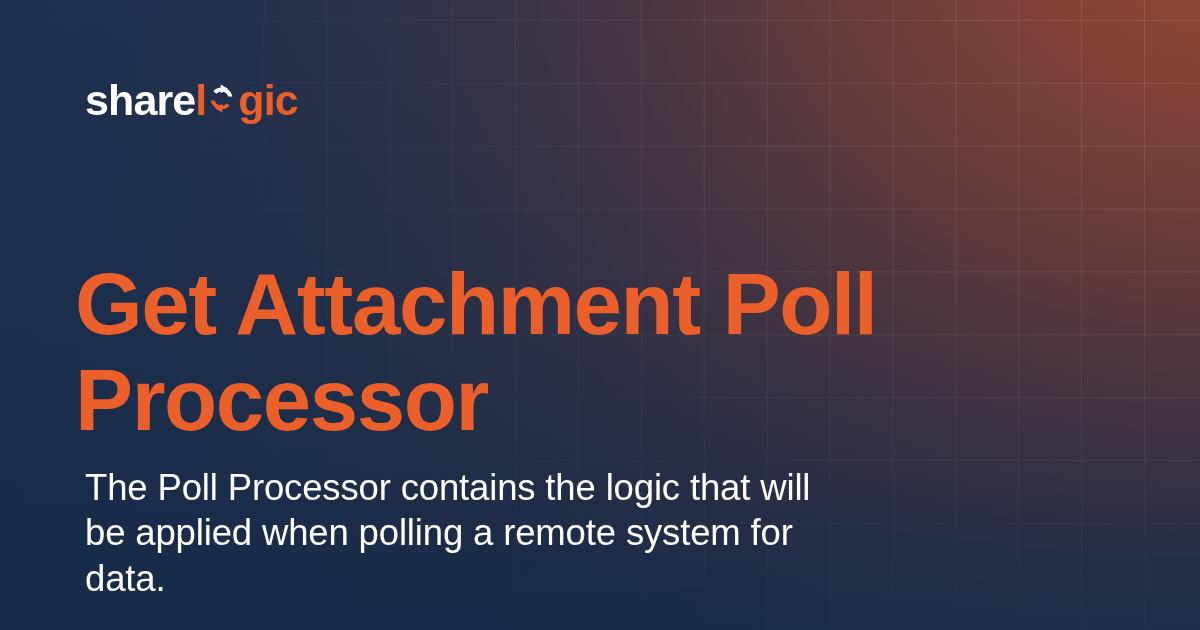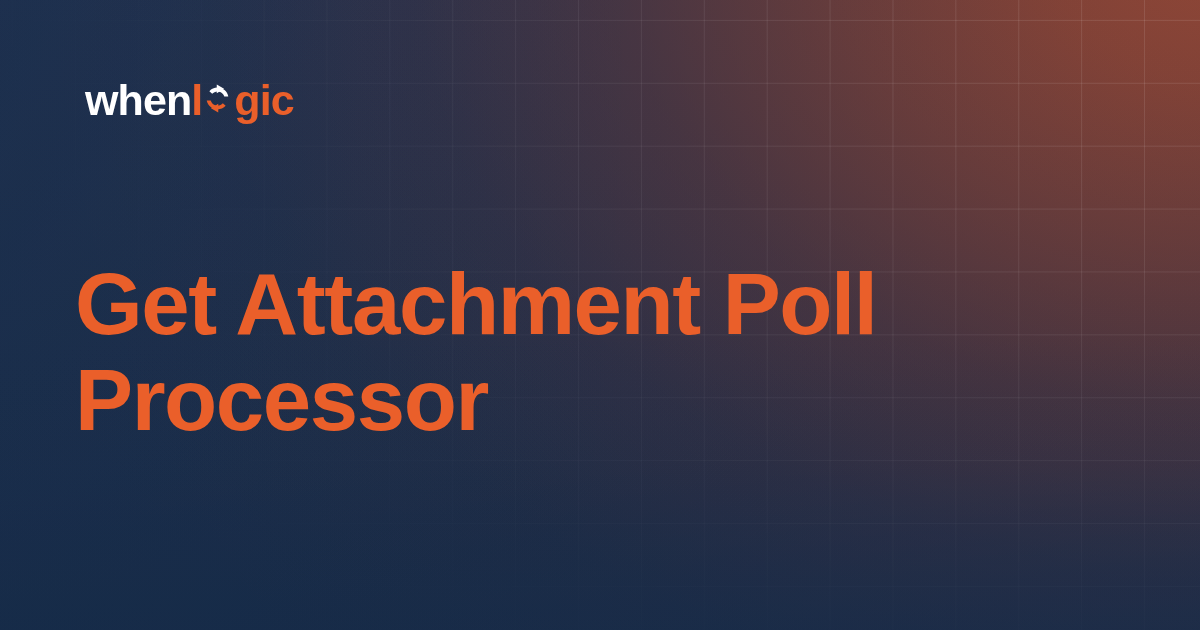--- a/index.html
+++ b/index.html
@@ -157,36 +157,37 @@
 
   <div class="bg-base"></div>
   <div class="bg-glow-2"></div>
   <div class="bg-glow"></div>
   <div class="bg-grid"></div>
   <div class="bg-vignette"></div>
 
   <div class="content">
 
     <div class="logo">
-      <span class="logo-share">when</span>
+      <span class="logo-share">share</span>
       <span class="logo-l">l</span>
       <span class="logo-icon">
         <svg viewBox="0 0 64 64" xmlns="http://www.w3.org/2000/svg" aria-hidden="true">
 
           <path d="M32 9.5 C43.1 9.5 52.3 17.4 54.3 27.9 L46.0 27.9
                    C44.2 21.8 38.6 17.3 32 17.3 C27.6 17.3 23.6 19.3 21.0 22.4
                    L15.2 16.9 C19.4 12.3 25.3 9.5 32 9.5 Z" fill="#ffffff"></path>
           <path d="M30.5 3.0 L45.5 12.0 L30.5 21.0 Z" fill="#ffffff"></path>
 
           <path d="M32 54.5 C20.9 54.5 11.7 46.6 9.7 36.1 L18.0 36.1
                    C19.8 42.2 25.4 46.7 32 46.7 C36.4 46.7 40.4 44.7 43.0 41.6
                    L48.8 47.1 C44.6 51.7 38.7 54.5 32 54.5 Z" fill="#ea5f2a"></path>
           <path d="M33.5 61.0 L18.5 52.0 L33.5 43.0 Z" fill="#ea5f2a"></path>
         </svg>
       </span>
       <span class="logo-gic">gic</span>
     </div>
 
     <h1 class="headline">Get Attachment Poll Processor</h1>
 
+    <p class="subtitle">The Poll Processor contains the logic that will be applied when polling a remote system for data.</p>
 
   </div>
 </div>
 
 </body></html>

